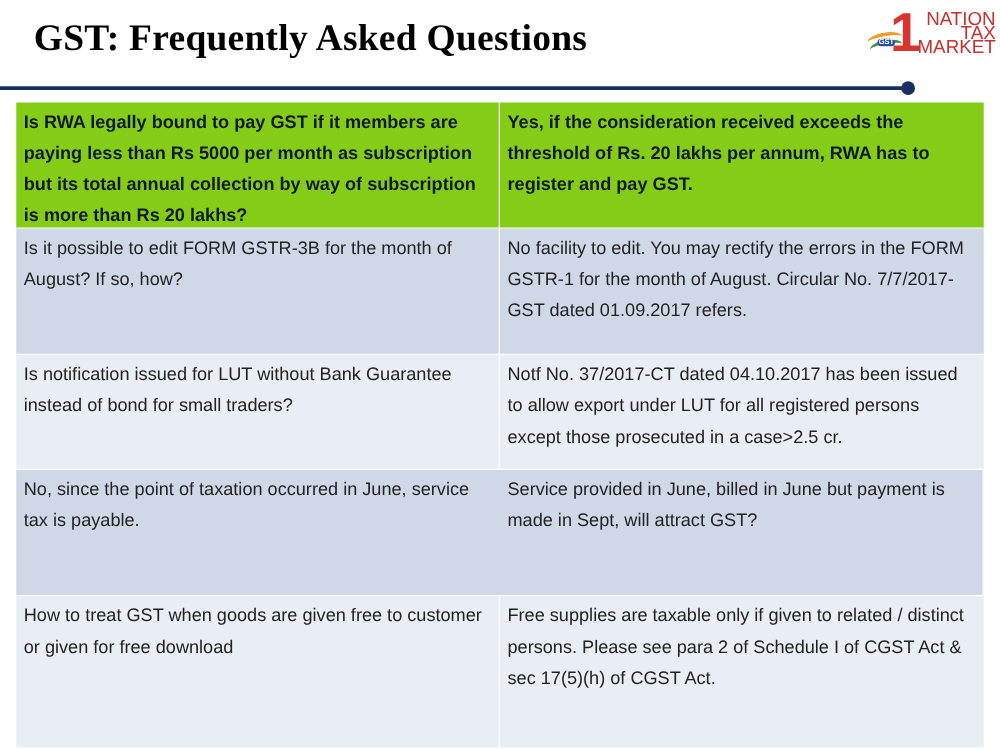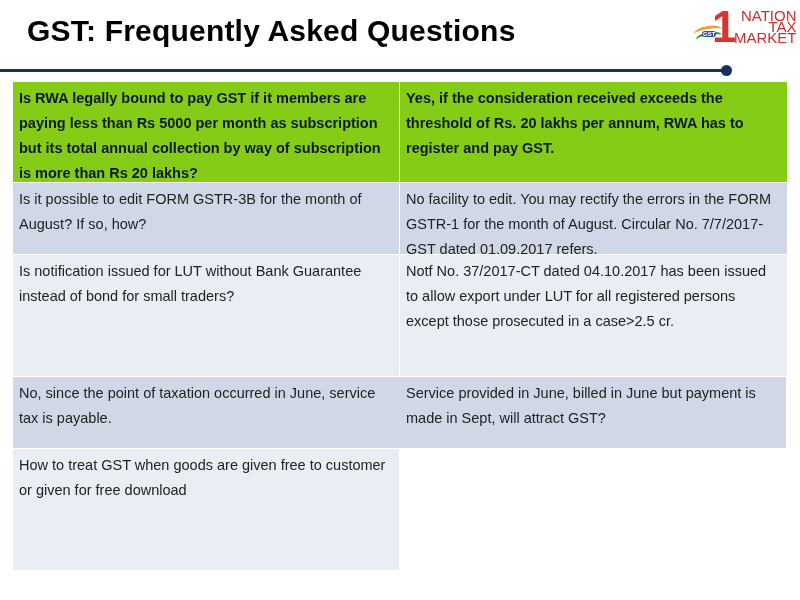--- a/index.html
+++ b/index.html
@@ -2,21 +2,21 @@
 <html><head>
   <meta charset="utf-8">
   <style>
     html, body { margin: 0; padding: 0; }
     body {
       width: 800px; height: 600px; background: #ffffff; position: relative; overflow: hidden;
       font-family: "Liberation Sans", sans-serif;
     }
     .title {
       position: absolute; left: 27px; top: 14px;
-      font-family: Liberation Sans, sans-serif; font-weight: bold;
+      font-family: Liberation Serif, serif; font-weight: bold;
       font-size: 30px; color: #000; letter-spacing: 0.2px;
     }
     .rule {
       position: absolute; left: 0; top: 69px; width: 727px; height: 3px; background: #17305f;
     }
     .rule-dot {
       position: absolute; left: 721px; top: 65px; width: 11px; height: 11px; border-radius: 50%; background: #17305f;
     }
     .logo {
       position: absolute; left: 694px; top: 8px; width: 100px; height: 38px;
@@ -35,22 +35,22 @@
     .table {
       position: absolute; left: 13px; top: 82px; width: 774px;
       display: grid; grid-template-columns: 387px 387px;
     }
     .cell {
       box-sizing: border-box; padding: 4px 6px 0 6px;
       font-size: 14.5px; line-height: 25px; color: #222;
     }
     .cell.q { border-right: 1px solid #ffffff; }
     .hdr { background: #84cc16; color: #0e1a2c; font-weight: bold; height: 101px; border-bottom: 1px solid #ffffff; }
-    .odd { background: #d0d8e8; height: 72px; border-bottom: 1px solid #ffffff; }
-    .even { background: #e9edf4; height: 122px; border-bottom: 1px solid #ffffff; }
+    .odd { background: #d0d8e8; height: 101px; border-bottom: 1px solid #ffffff; }
+    .even { background: #e9edf4; height: 92px; border-bottom: 1px solid #ffffff; }
     .last { height: 121px; border-bottom: none; }
   </style>
 </head>
 <body>
 
 <div class="title">GST: Frequently Asked Questions</div>
 
 <div class="logo">
   <div class="swoosh-o"></div>
   <div class="swoosh-g"></div>
@@ -73,13 +73,14 @@
   <div class="cell q odd">Is it possible to edit FORM GSTR-3B for the month of August? If so, how?</div>
   <div class="cell a odd">No facility to edit. You may rectify the errors in the FORM GSTR-1 for the month of August. Circular No. 7/7/2017-GST dated 01.09.2017 refers.</div>
 
   <div class="cell q even">Is notification issued for LUT without Bank Guarantee instead of bond for small traders?</div>
   <div class="cell a even">Notf No. 37/2017-CT dated 04.10.2017 has been issued to allow export under LUT for all registered persons except those prosecuted in a case&gt;2.5 cr.</div>
 
   <div class="cell a odd">No, since the point of taxation occurred in June, service tax is payable.</div>
   <div class="cell q odd">Service provided in June, billed in June but payment is made in Sept, will attract GST?</div>
 
   <div class="cell q even last">How to treat GST when goods are given free to customer or given for free download</div>
+  <div class="cell a even last">Free supplies are taxable only if given to related / distinct persons. Please see para 2 of Schedule I of CGST Act &amp; sec 17(5)(h) of CGST Act.</div>
 </div>
 
 </body></html>

